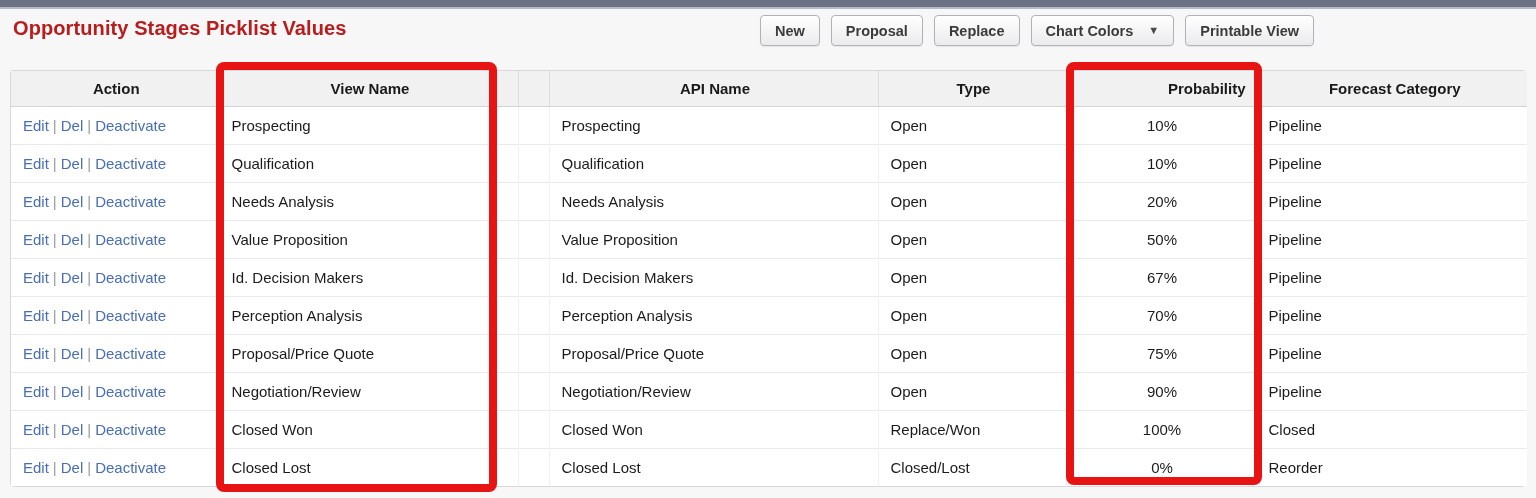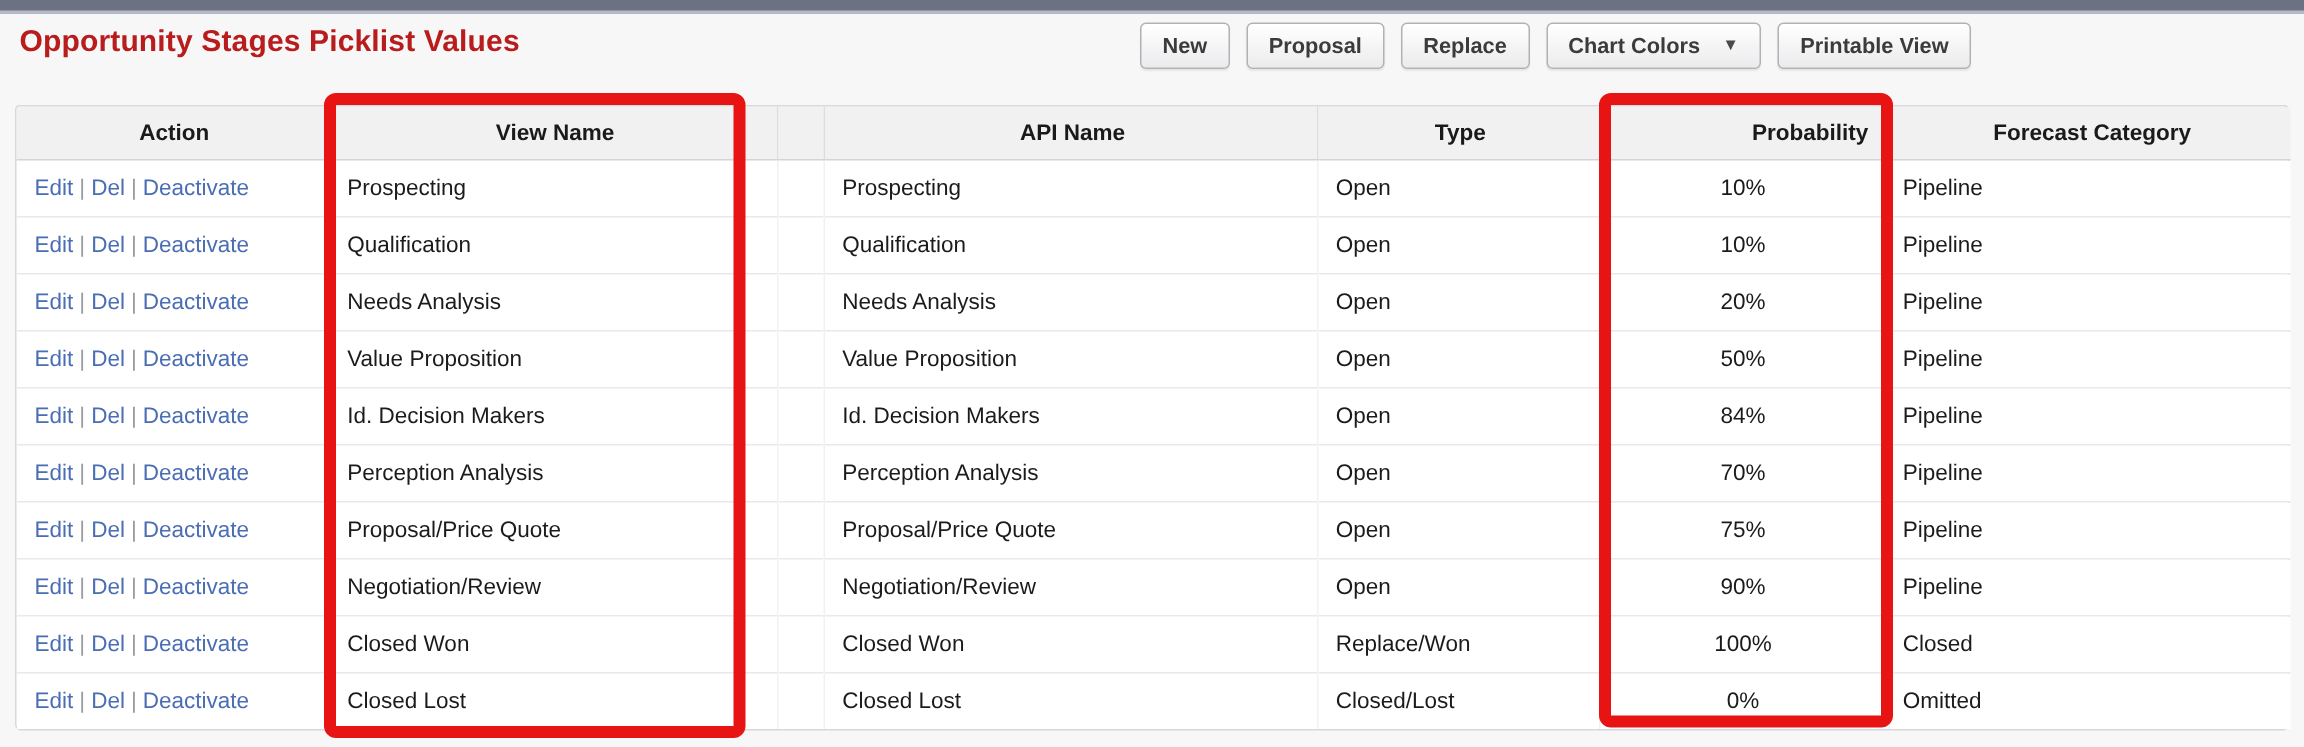--- a/index.html
+++ b/index.html
@@ -188,21 +188,21 @@
       <td class="c-forecast">Pipeline</td>
     </tr>
           <tr>
       <td class="c-action">
         <a class="action-link" href="#">Edit</a><span class="pipe">|</span><a class="action-link" href="#">Del</a><span class="pipe">|</span><a class="action-link" href="#">Deactivate</a>
       </td>
       <td class="c-stage">Id. Decision Makers</td>
       <td class="c-spacer"></td>
       <td class="c-api">Id. Decision Makers</td>
       <td class="c-type">Open</td>
-      <td class="c-prob">84%</td>
+      <td class="c-prob">67%</td>
       <td class="c-forecast">Pipeline</td>
     </tr>
           <tr>
       <td class="c-action">
         <a class="action-link" href="#">Edit</a><span class="pipe">|</span><a class="action-link" href="#">Del</a><span class="pipe">|</span><a class="action-link" href="#">Deactivate</a>
       </td>
       <td class="c-stage">Perception Analysis</td>
       <td class="c-spacer"></td>
       <td class="c-api">Perception Analysis</td>
       <td class="c-type">Open</td>
@@ -244,21 +244,21 @@
     </tr>
           <tr>
       <td class="c-action">
         <a class="action-link" href="#">Edit</a><span class="pipe">|</span><a class="action-link" href="#">Del</a><span class="pipe">|</span><a class="action-link" href="#">Deactivate</a>
       </td>
       <td class="c-stage">Closed Lost</td>
       <td class="c-spacer"></td>
       <td class="c-api">Closed Lost</td>
       <td class="c-type">Closed/Lost</td>
       <td class="c-prob">0%</td>
-      <td class="c-forecast">Omitted</td>
+      <td class="c-forecast">Reorder</td>
     </tr>
         </tbody>
     </table>
   </div>
 
   <div class="hl-box hl-stage"></div>
   <div class="hl-box hl-prob"></div>
 
 </div>
 

